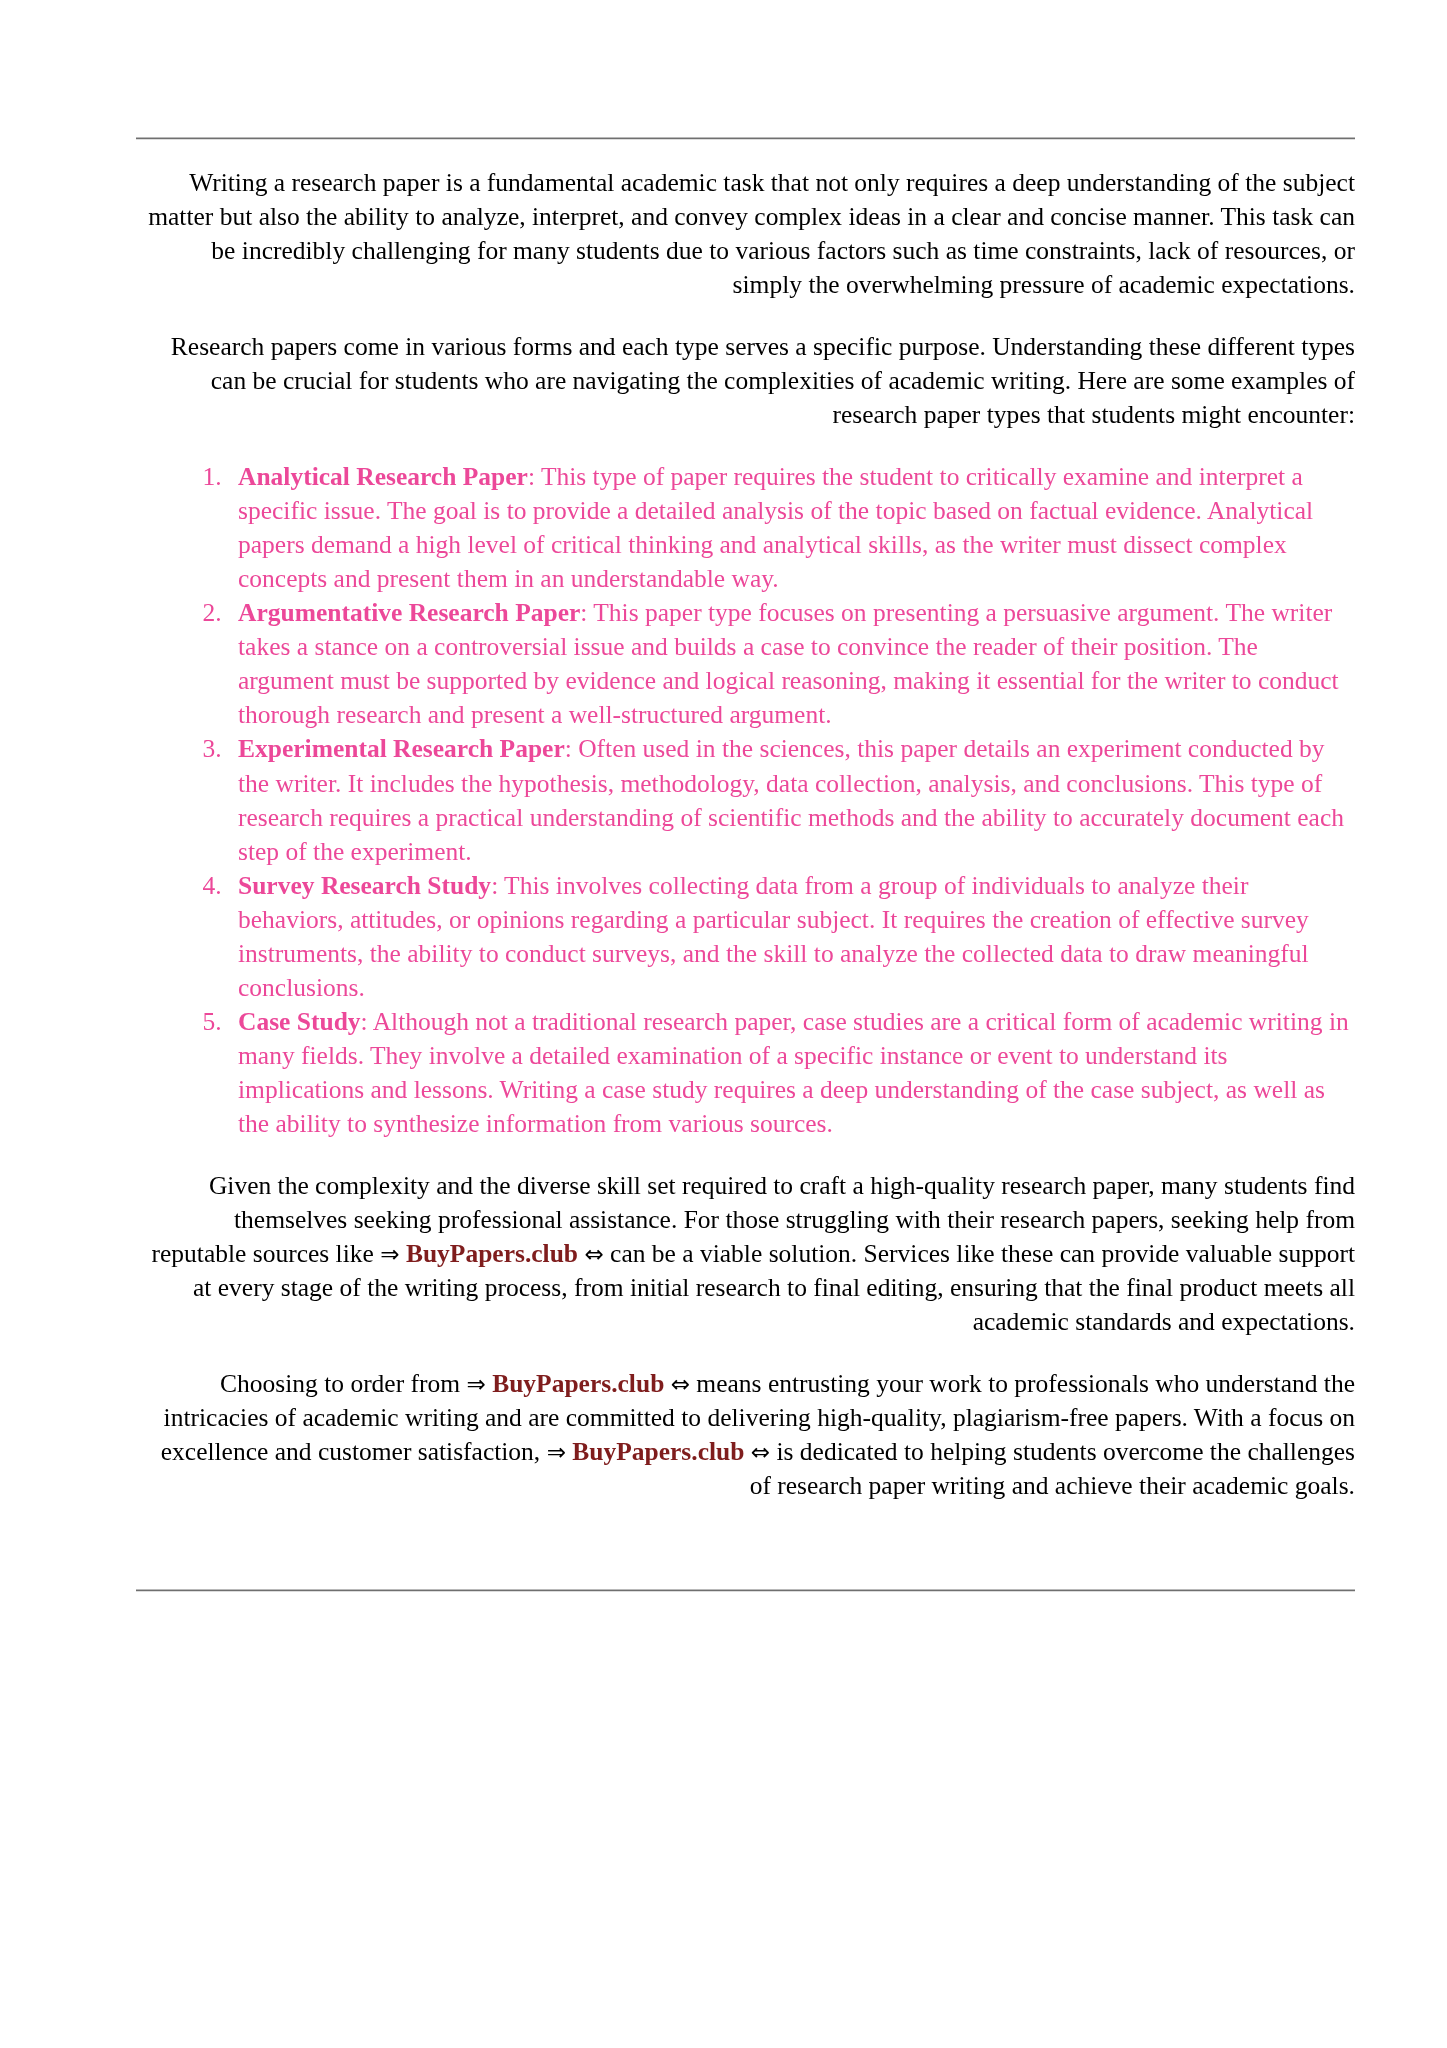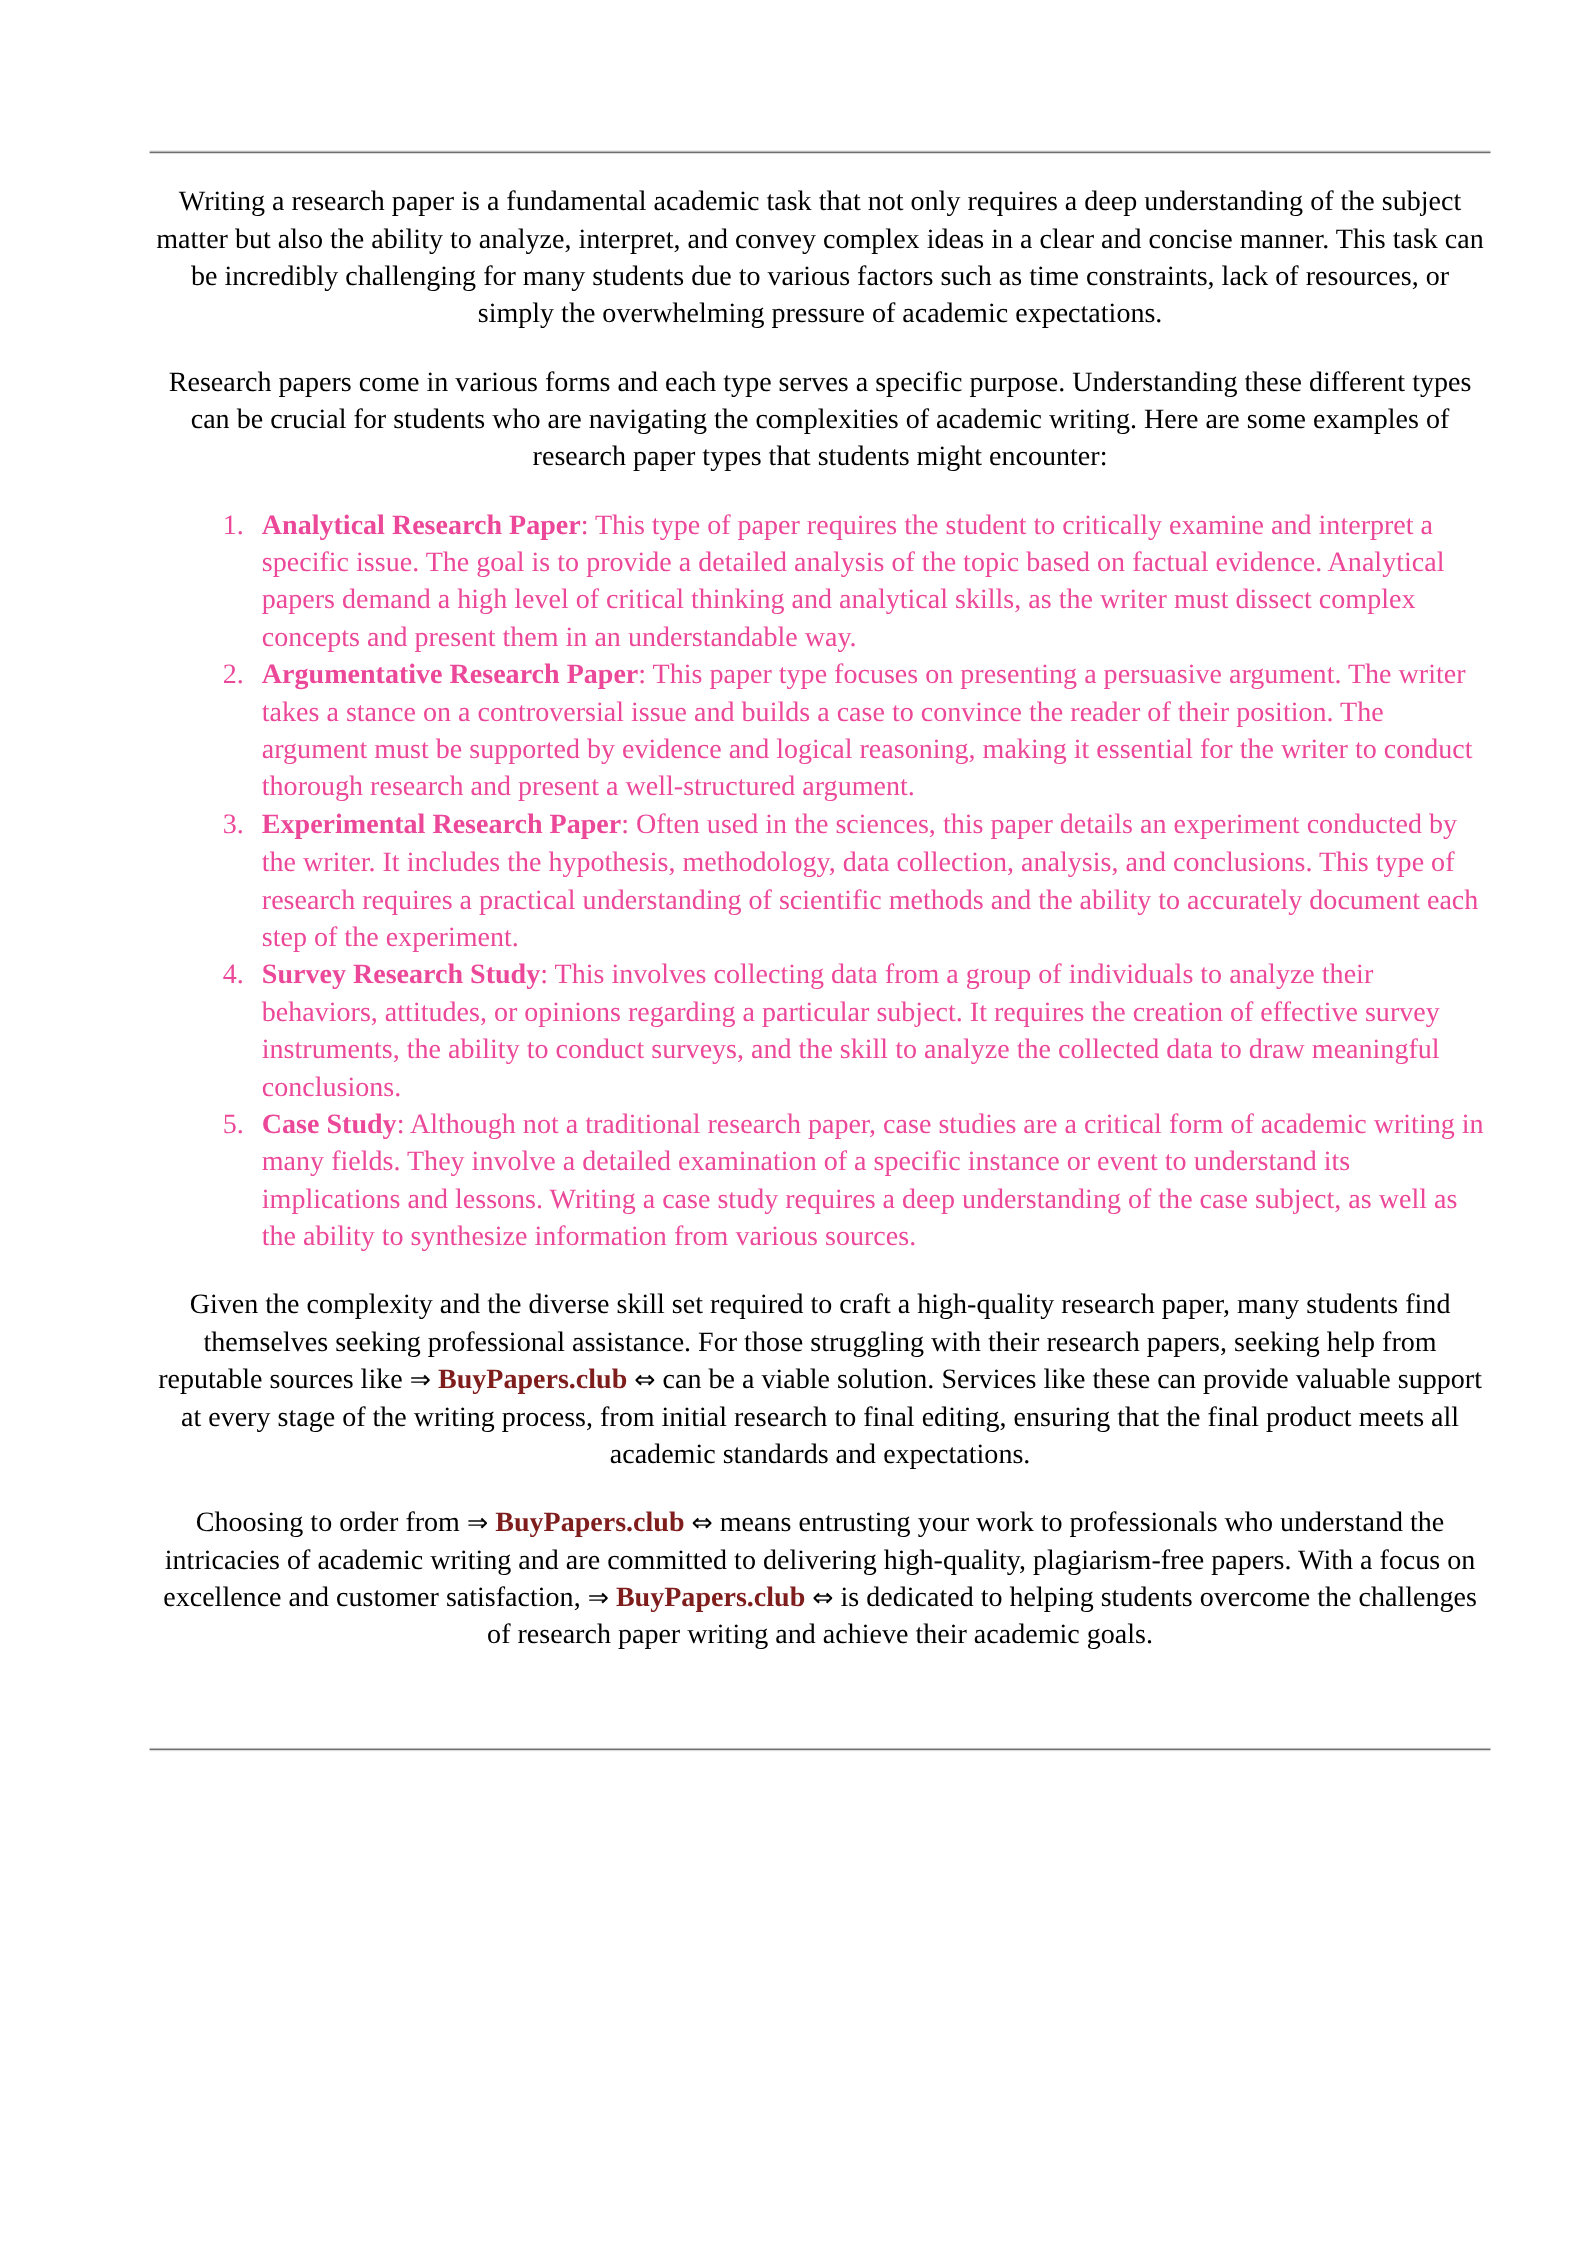--- a/index.html
+++ b/index.html
@@ -54,21 +54,21 @@
     line-height: 1.22;
     margin: 0 0 28px 0;
     letter-spacing: 0.1px;
     color: #000000;
   }
 
   p.para {
     font-size: 25.5px;
     line-height: 1.335;
     margin: 0 0 28px 0;
-    text-align: center;
+    text-align: right;
     color: #000000;
   }
 
   ol.type-list {
     margin: 0 0 28px 0;
     padding-left: 92px;
     font-size: 25.5px;
     line-height: 1.335;
   }
 

